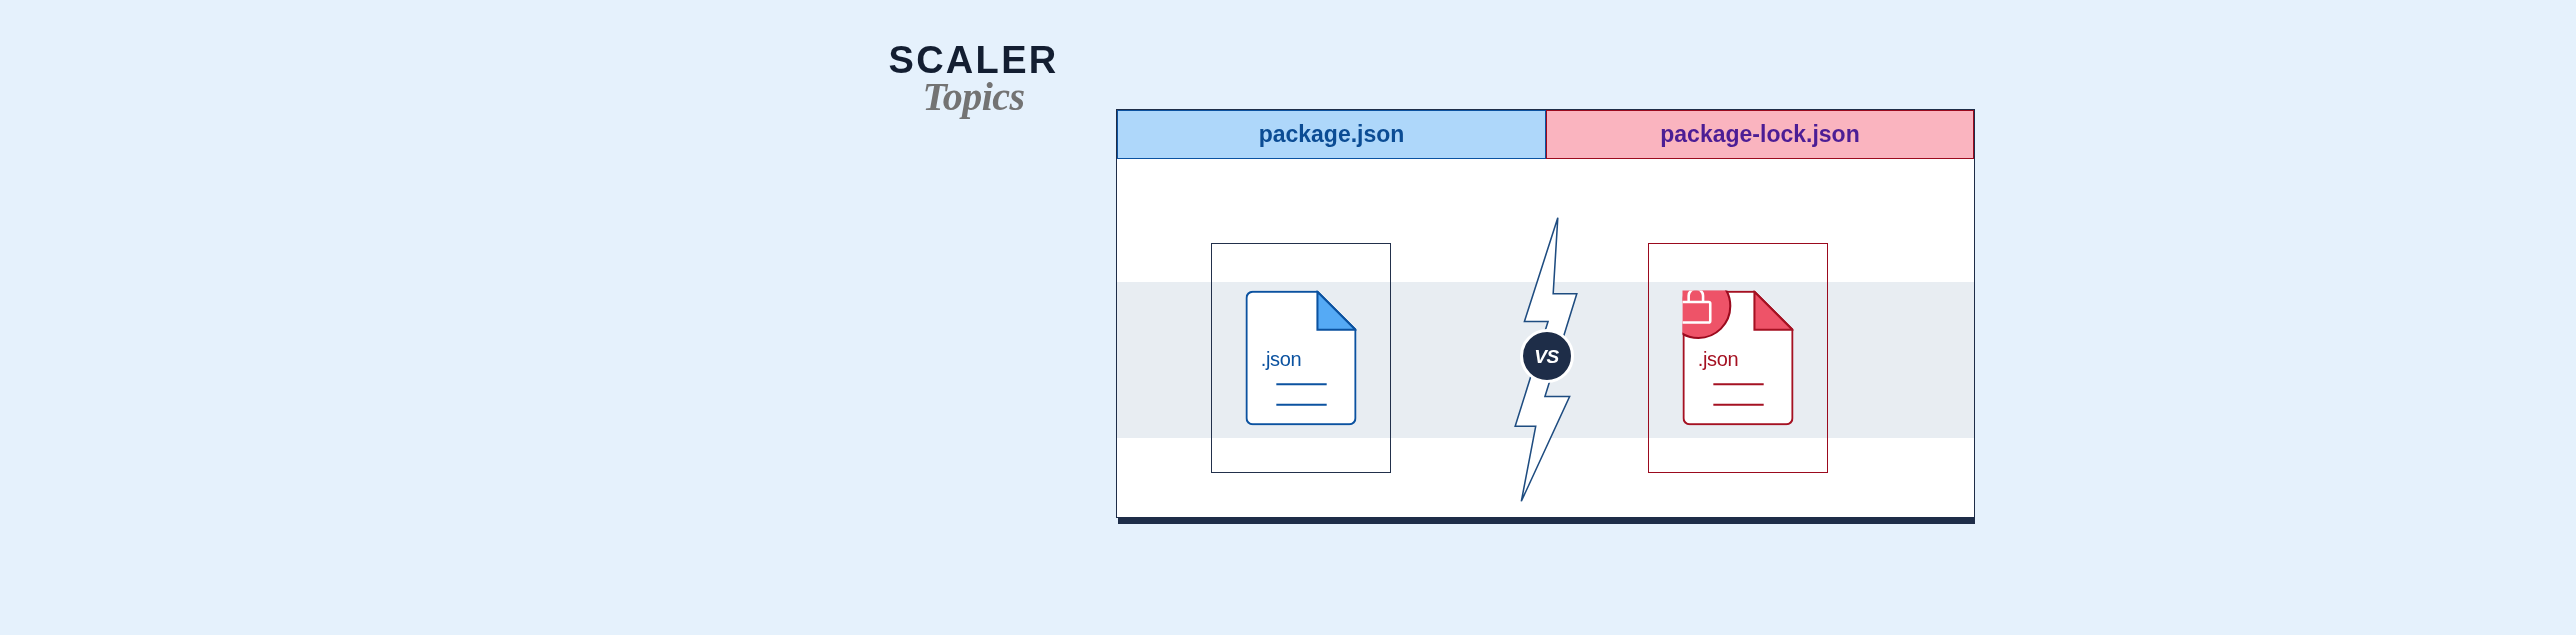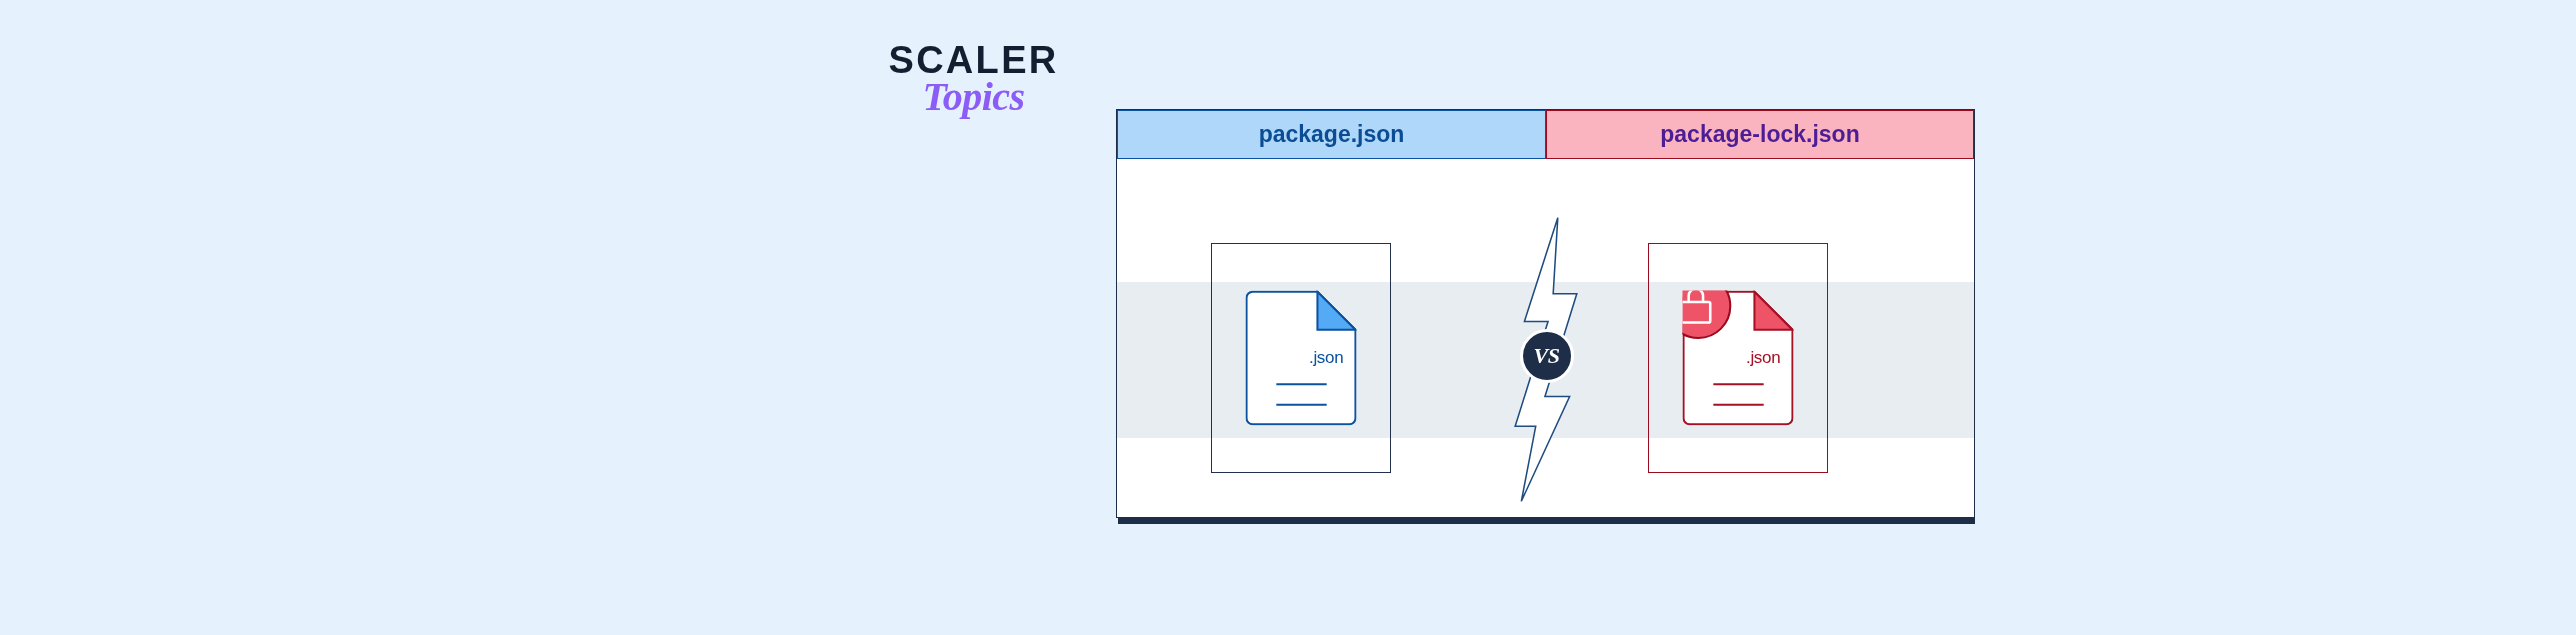--- a/index.html
+++ b/index.html
@@ -32,21 +32,21 @@
     letter-spacing: 2.3px;
     color: #131e31;
     line-height: 1;
     display: block;
   }
   #logo-topics {
     font-family: "Liberation Serif", serif;
     font-style: italic;
     font-weight: bold;
     font-size: 40px;
-    color: #8b5cf6;
+    color: #737373;
     line-height: 1;
     display: block;
     margin-top: -2.1px;
     letter-spacing: -0.5px;
   }
 
   
   #card {
     position: absolute;
     left: 1116px;
@@ -133,25 +133,24 @@
     left: 50%;
     top: 50%;
     transform: translate(-50%, -50%);
     width: 111px;
     height: 135px;
   }
   .doc-svg { display: block; width: 111px; height: 135px; }
 
   .doc-label {
     position: absolute;
-    left: 18px;
+    left: 8px;
     width: 100%;
     top: 58px;
-    text-align: center;
-    font-size: 17px;
+    font-size: 20px;
     line-height: 1;
     letter-spacing: -0.3px;
   }
   #doc-label-left  { color: #0b52a0; padding-left: 7.2px; }
   #doc-label-right { color: #a51122; padding-left: 7.2px; }
 
   
   #versus {
     position: absolute;
     left: 392px;
@@ -172,24 +171,23 @@
     border: 3.6px solid #ffffff;
     box-sizing: border-box;
     display: flex;
     align-items: center;
     justify-content: center;
   }
   #vs-text {
     color: #ffffff;
     font-weight: bold;
     font-style: italic;
-    font-size: 22px;
+    font-size: 19px;
     letter-spacing: -0.5px;
     line-height: 1;
-    font-family: Liberation Serif, serif;
   }
 </style>
 </head>
 <body>
 
 <div id="logo">
   <span id="logo-scaler">SCALER</span>
   <span id="logo-topics">Topics</span>
 </div>
 

